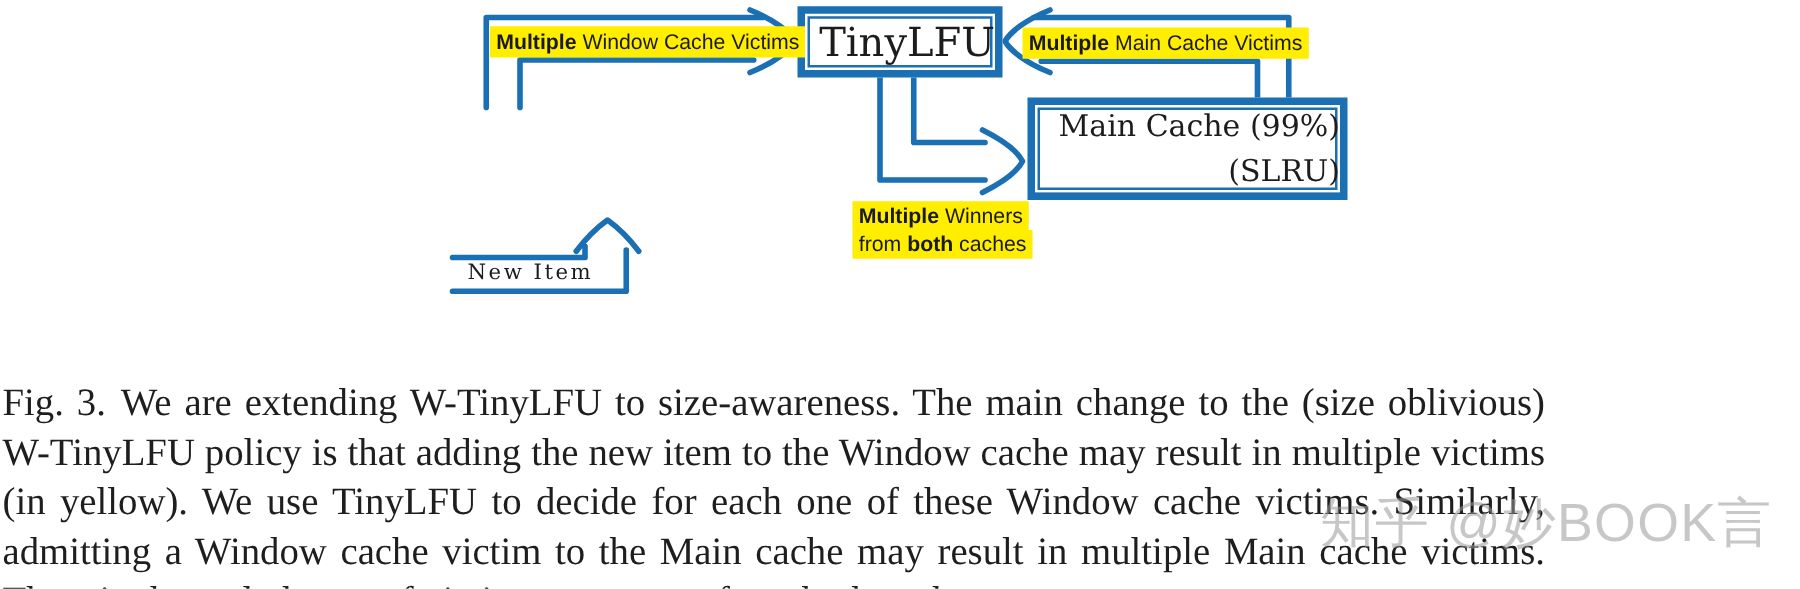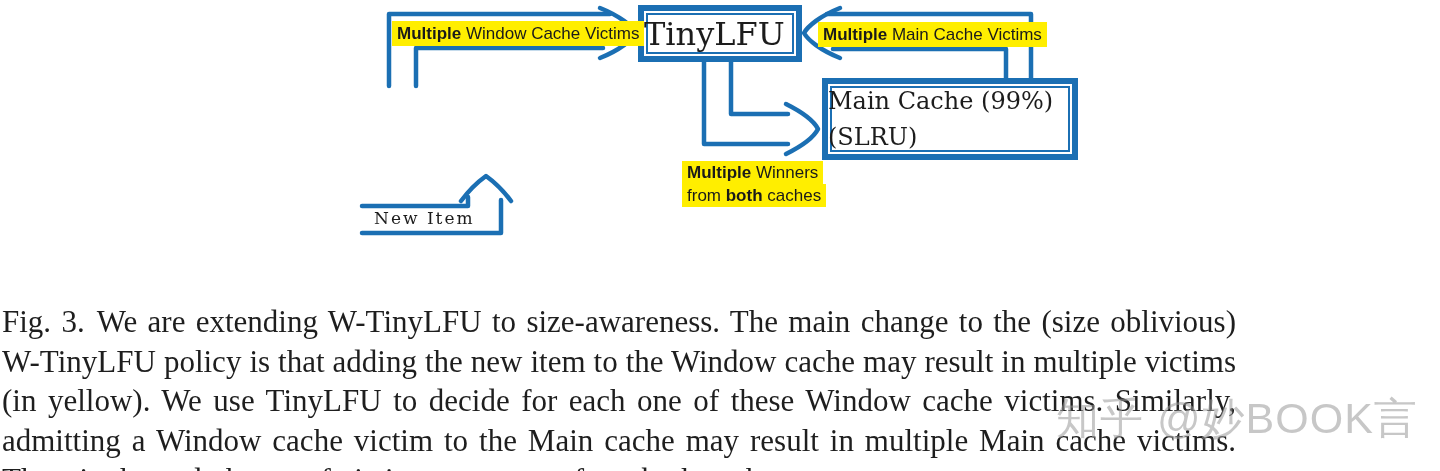--- a/index.html
+++ b/index.html
@@ -12,21 +12,21 @@
   body{
     width:1440px;height:471px;position:relative;overflow:hidden;
     font-family:"Liberation Sans",sans-serif;
   }
   
   .diagram{position:absolute;left:0;top:0;width:1440px;height:250px;}
   .arrows{position:absolute;left:0;top:0;width:1440px;height:250px;}
   .node{
     position:absolute;background:#fff;border:6px solid var(--blue);
     box-shadow:inset 0 0 0 2px #fff, inset 0 0 0 4px var(--blue);
-    display:flex;flex-direction:column;align-items:flex-start;justify-content:center;
+    display:flex;flex-direction:column;align-items:flex-end;justify-content:center;
     font-family:"DejaVu Serif","Liberation Serif",serif;color:#1c1c1c;text-align:center;
   }
   .node-tinylfu{left:638px;top:5px;width:164px;height:57px;font-size:32px;}
   .node-window{left:348px;top:82px;width:274px;height:90px;font-size:24px;line-height:36px;}
   .node-main{left:822px;top:78px;width:256px;height:82px;font-size:24px;line-height:36px;}
   .ylabel{
     position:absolute;background:var(--yellow);color:#1a1a1a;
     font-size:17px;line-height:21px;padding:2px 5px;white-space:nowrap;
   }
   .ylabel b{font-weight:bold;}

